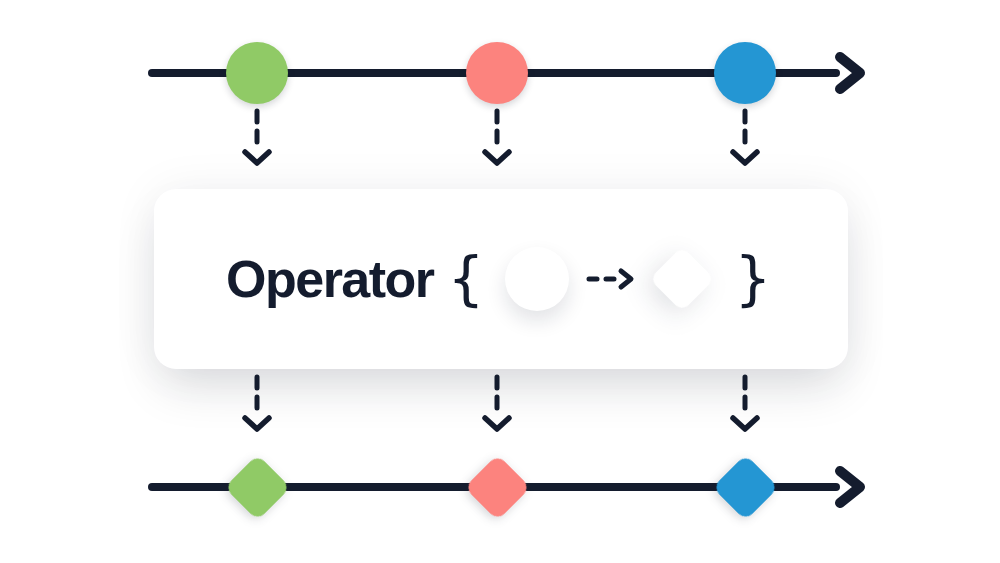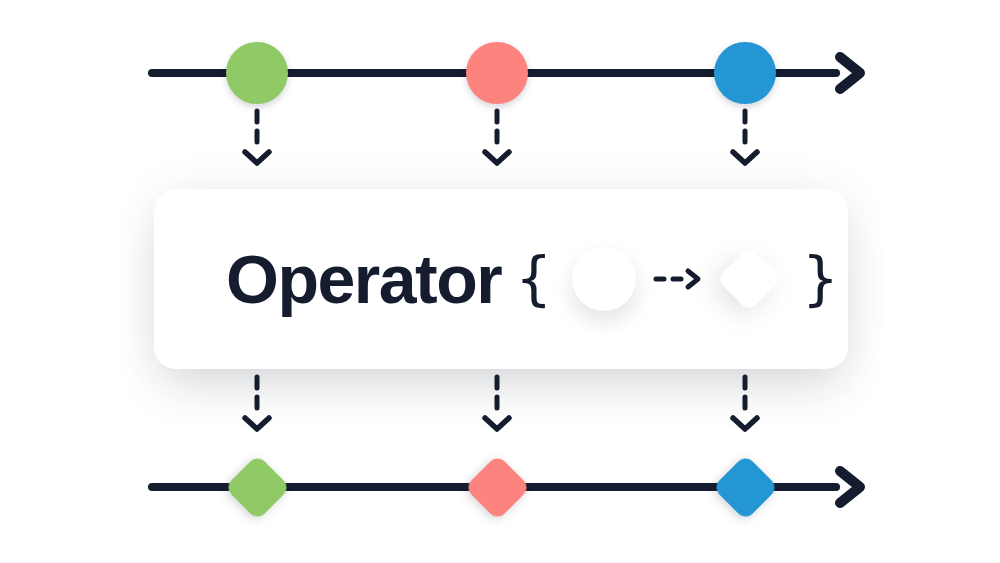--- a/index.html
+++ b/index.html
@@ -80,21 +80,21 @@
     box-shadow: 0 24px 48px -8px rgba(20,28,46,0.14), 0 0 48px rgba(20,28,46,0.06);
   }
   .operator-row {
     position: absolute;
     inset: 0;
     display: flex;
     align-items: center;
     padding-left: 72px;
   }
   .operator-title {
-    font-size: 68px;
+    font-size: 52px;
     font-weight: 800;
     letter-spacing: -1.5px;
     margin-right: 14px;
     white-space: nowrap;
   }
   .brace {
     font-family: "DejaVu Sans", sans-serif;
     font-size: 58px;
     font-weight: 400;
     line-height: 1;

